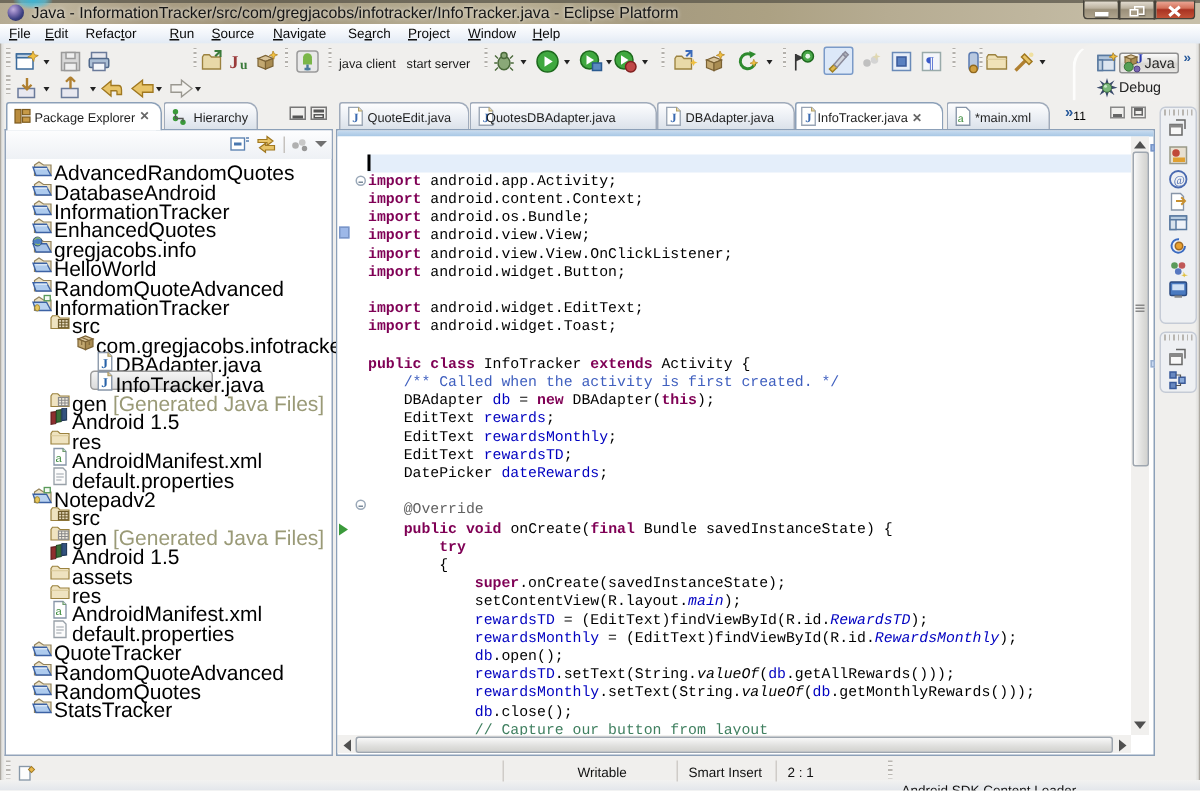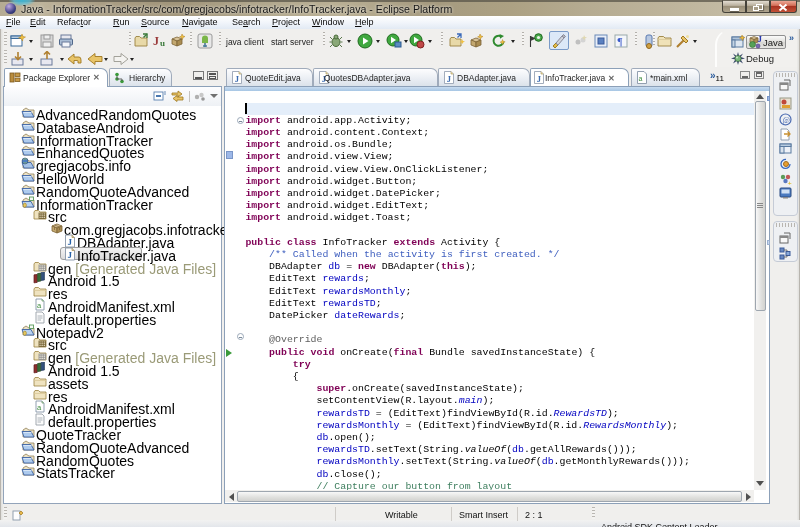--- a/index.html
+++ b/index.html
@@ -544,21 +544,20 @@
 <div class="ab" style="left:225px;top:91px;width:529px;height:399px;overflow:hidden;background:#fff">
 <div class="ab" id="curline" style="left:20px;top:11.5px;width:509px;height:12.2px"></div>
 <div class="ab" style="left:20.3px;top:12.0px;width:1.4px;height:11px;background:#000"></div>
 <div class="cl" style="left:20.4px;top:11.50px"></div>
 <div class="cl" style="left:20.4px;top:23.70px"><span class="k">import</span> android.app.Activity;</div>
 <div class="cl" style="left:20.4px;top:35.90px"><span class="k">import</span> android.content.Context;</div>
 <div class="cl" style="left:20.4px;top:48.10px"><span class="k">import</span> android.os.Bundle;</div>
 <div class="cl" style="left:20.4px;top:60.30px"><span class="k">import</span> android.view.View;</div>
 <div class="cl" style="left:20.4px;top:72.50px"><span class="k">import</span> android.view.View.OnClickListener;</div>
 <div class="cl" style="left:20.4px;top:84.70px"><span class="k">import</span> android.widget.Button;</div>
-<div class="cl" style="left:20.4px;top:96.90px"><span class="k">import</span> android.widget.DatePicker;</div>
 <div class="cl" style="left:20.4px;top:109.10px"><span class="k">import</span> android.widget.EditText;</div>
 <div class="cl" style="left:20.4px;top:121.30px"><span class="k">import</span> android.widget.Toast;</div>
 <div class="cl" style="left:20.4px;top:133.50px"></div>
 <div class="cl" style="left:20.4px;top:157.90px">    <span class="cj">/** Called when the activity is first created. */</span></div>
 <div class="cl" style="left:20.4px;top:145.70px"><span class="k">public</span> <span class="k">class</span> InfoTracker <span class="k">extends</span> Activity {</div>
 <div class="cl" style="left:20.4px;top:170.10px">    DBAdapter <span class="f">db</span> = <span class="k">new</span> DBAdapter(<span class="k">this</span>);</div>
 <div class="cl" style="left:20.4px;top:182.30px">    EditText <span class="f">rewards</span>;</div>
 <div class="cl" style="left:20.4px;top:194.50px">    EditText <span class="f">rewardsMonthly</span>;</div>
 <div class="cl" style="left:20.4px;top:206.70px">    EditText <span class="f">rewardsTD</span>;</div>
 <div class="cl" style="left:20.4px;top:218.90px">    DatePicker <span class="f">dateRewards</span>;</div>

